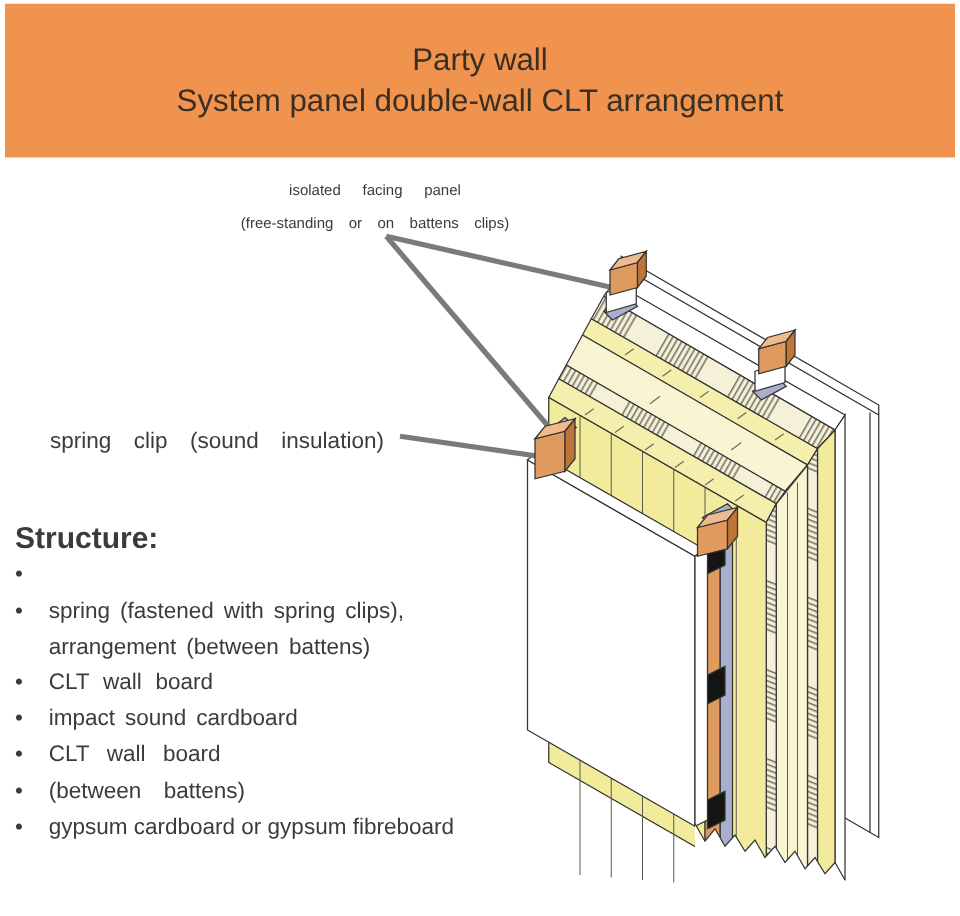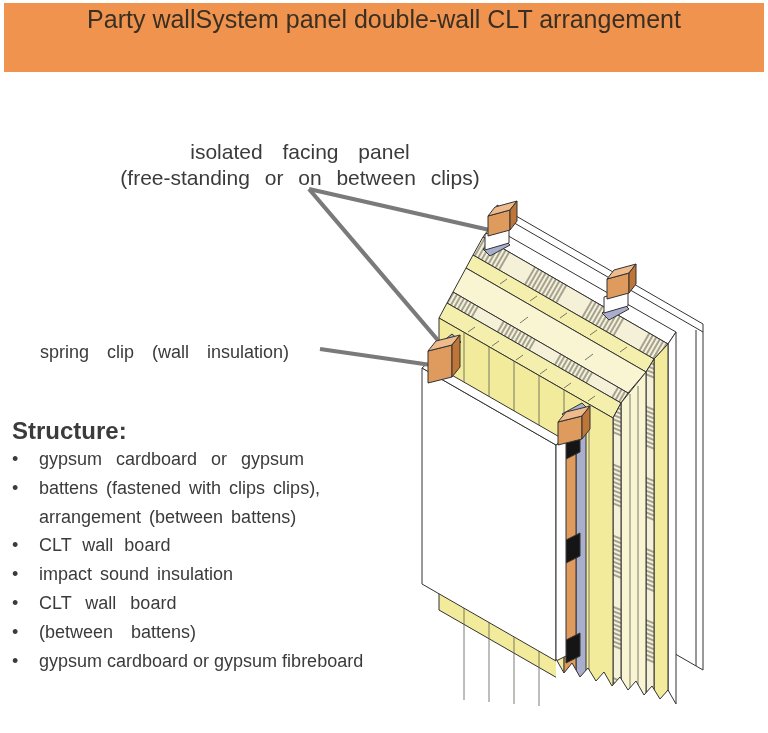--- a/index.html
+++ b/index.html
@@ -3,32 +3,32 @@
 <meta charset="utf-8">
 <style>
   html,body{margin:0;padding:0;background:#ffffff;}
   body{
     width:768px;height:733px;position:relative;overflow:hidden;
     font-family:"Liberation Sans", sans-serif;
     color:var(--body_text,#3b3b3b);
   }
   
   .header{
-    position:absolute;left:4px;top:3px;width:760px;height:69px;
+    position:absolute;left:4px;top:3px;width:760px;height:123px;
     background:var(--header_bg,#F0934F);
-    display:flex;flex-direction:row;justify-content:center;
+    display:flex;flex-direction:column;justify-content:center;align-items:center;
   }
   .header .h-line{
     font-size:25px;line-height:33px;color:var(--header_text,#3A2F23);
     text-align:center;white-space:nowrap;
   }
   
   .label-facing{
     position:absolute;left:120px;top:139px;width:360px;text-align:center;
-    font-size:21px;line-height:26px;
+    font-size:12px;line-height:26px;
   }
   .label-facing .l1{word-spacing:14px;}
   .label-facing .l2{word-spacing:9px;}
   .label-spring{
     position:absolute;left:40px;top:342px;width:330px;
     font-size:18px;word-spacing:13px;white-space:nowrap;
   }
   
   .structure{position:absolute;left:12px;top:416px;width:470px;}
   .structure .s-head{font-size:24px;font-weight:bold;line-height:29px;}
@@ -179,53 +179,52 @@
 </svg>
 </div>
 
 <div class="header">
   <div class="h-line">Party wall</div>
   <div class="h-line">System panel double-wall CLT arrangement</div>
 </div>
 
 <div class="label-facing">
   <div class="l1">isolated facing panel</div>
-  <div class="l2">(free-standing or on between clips)</div>
-</div>
-<div class="label-spring">spring clip (wall insulation)</div>
+  <div class="l2">(free-standing or on battens clips)</div>
+</div>
+<div class="label-spring">spring clip (sound insulation)</div>
 
 <div class="structure">
   <div class="s-head">Structure:</div>
 
   <div class="s-item">
     <span class="bullet">•</span>
     <span class="slines">
-      <div>gypsum cardboard or gypsum</div>
-    </span>
-  </div>
-
-  <div class="s-item">
-    <span class="bullet">•</span>
-    <span class="slines">
-      <div>battens (fastened with clips clips),</div>
+    </span>
+  </div>
+
+  <div class="s-item">
+    <span class="bullet">•</span>
+    <span class="slines">
+      <div>spring (fastened with spring clips),</div>
       <div>arrangement (between battens)</div>
     </span>
   </div>
 
   <div class="s-item">
     <span class="bullet">•</span>
     <span class="slines">
       <div>CLT wall board</div>
     </span>
   </div>
 
   <div class="s-item">
     <span class="bullet">•</span>
     <span class="slines">
-      <div>impact sound insulation</div>
+      <div>impact sound cardboard</div>
     </span>
   </div>
 
   <div class="s-item">
     <span class="bullet">•</span>
     <span class="slines">
       <div>CLT wall board</div>
     </span>
   </div>
 

